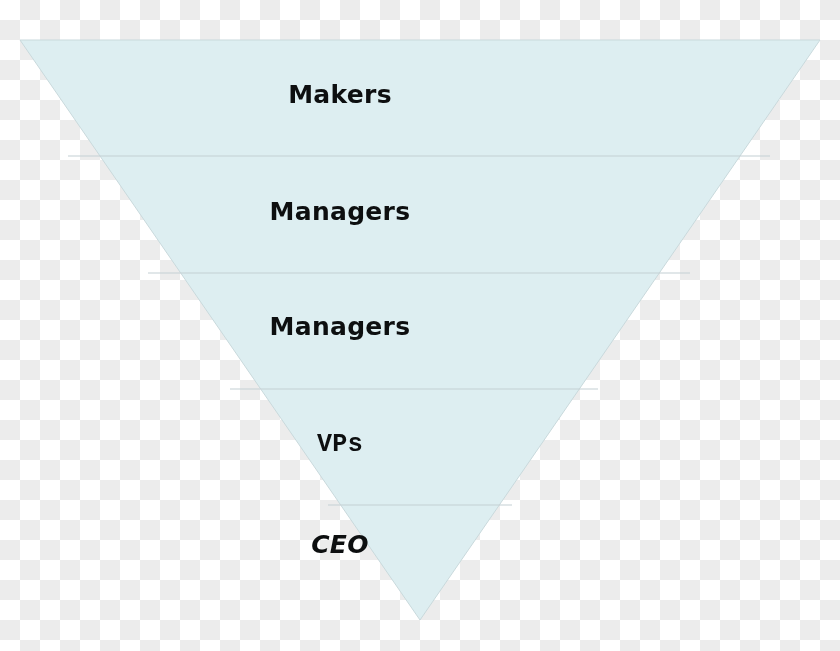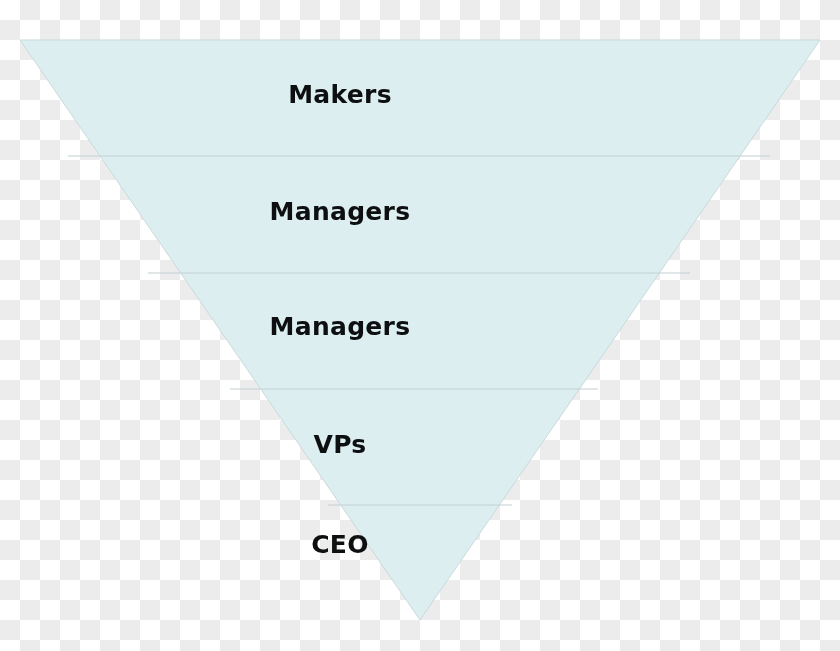--- a/index.html
+++ b/index.html
@@ -26,14 +26,14 @@
   <polygon points="20,40 820,40 420,620" fill="#ddeef1" stroke="#c9d9dc" stroke-width="1"></polygon>
   <line x1="68" y1="156" x2="770" y2="156" stroke="#c4d0d3" stroke-width="1.2"></line>
   <line x1="148" y1="273" x2="690" y2="273" stroke="#c4d0d3" stroke-width="1.2"></line>
   <line x1="230" y1="389" x2="598" y2="389" stroke="#c4d0d3" stroke-width="1.2"></line>
   <line x1="328" y1="505" x2="512" y2="505" stroke="#c4d0d3" stroke-width="1.2"></line>
 </svg>
 
 <div class="label" style="top:80px;">Makers</div>
 <div class="label" style="top:197px;">Managers</div>
 <div class="label" style="top:312px;">Managers</div>
-<div class="label" style="top:430px;">VPs</div>
-<div class="label" style="top:530px;">CEO</div>
+<div class="label" style="top:430px;font-family:Liberation Mono, monospace;">VPs</div>
+<div class="label" style="top:530px;font-style:italic;">CEO</div>
 
 </body></html>

